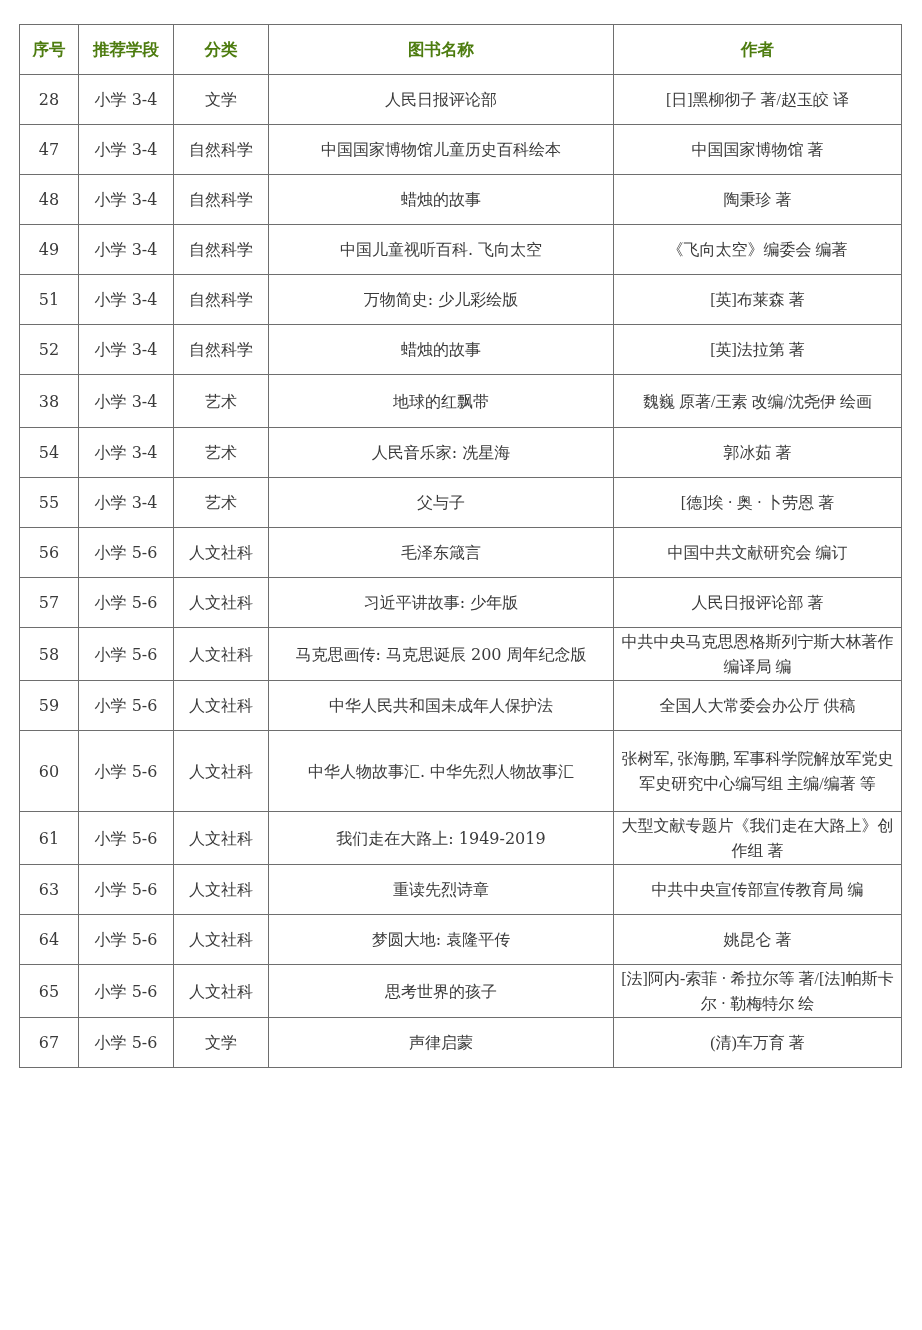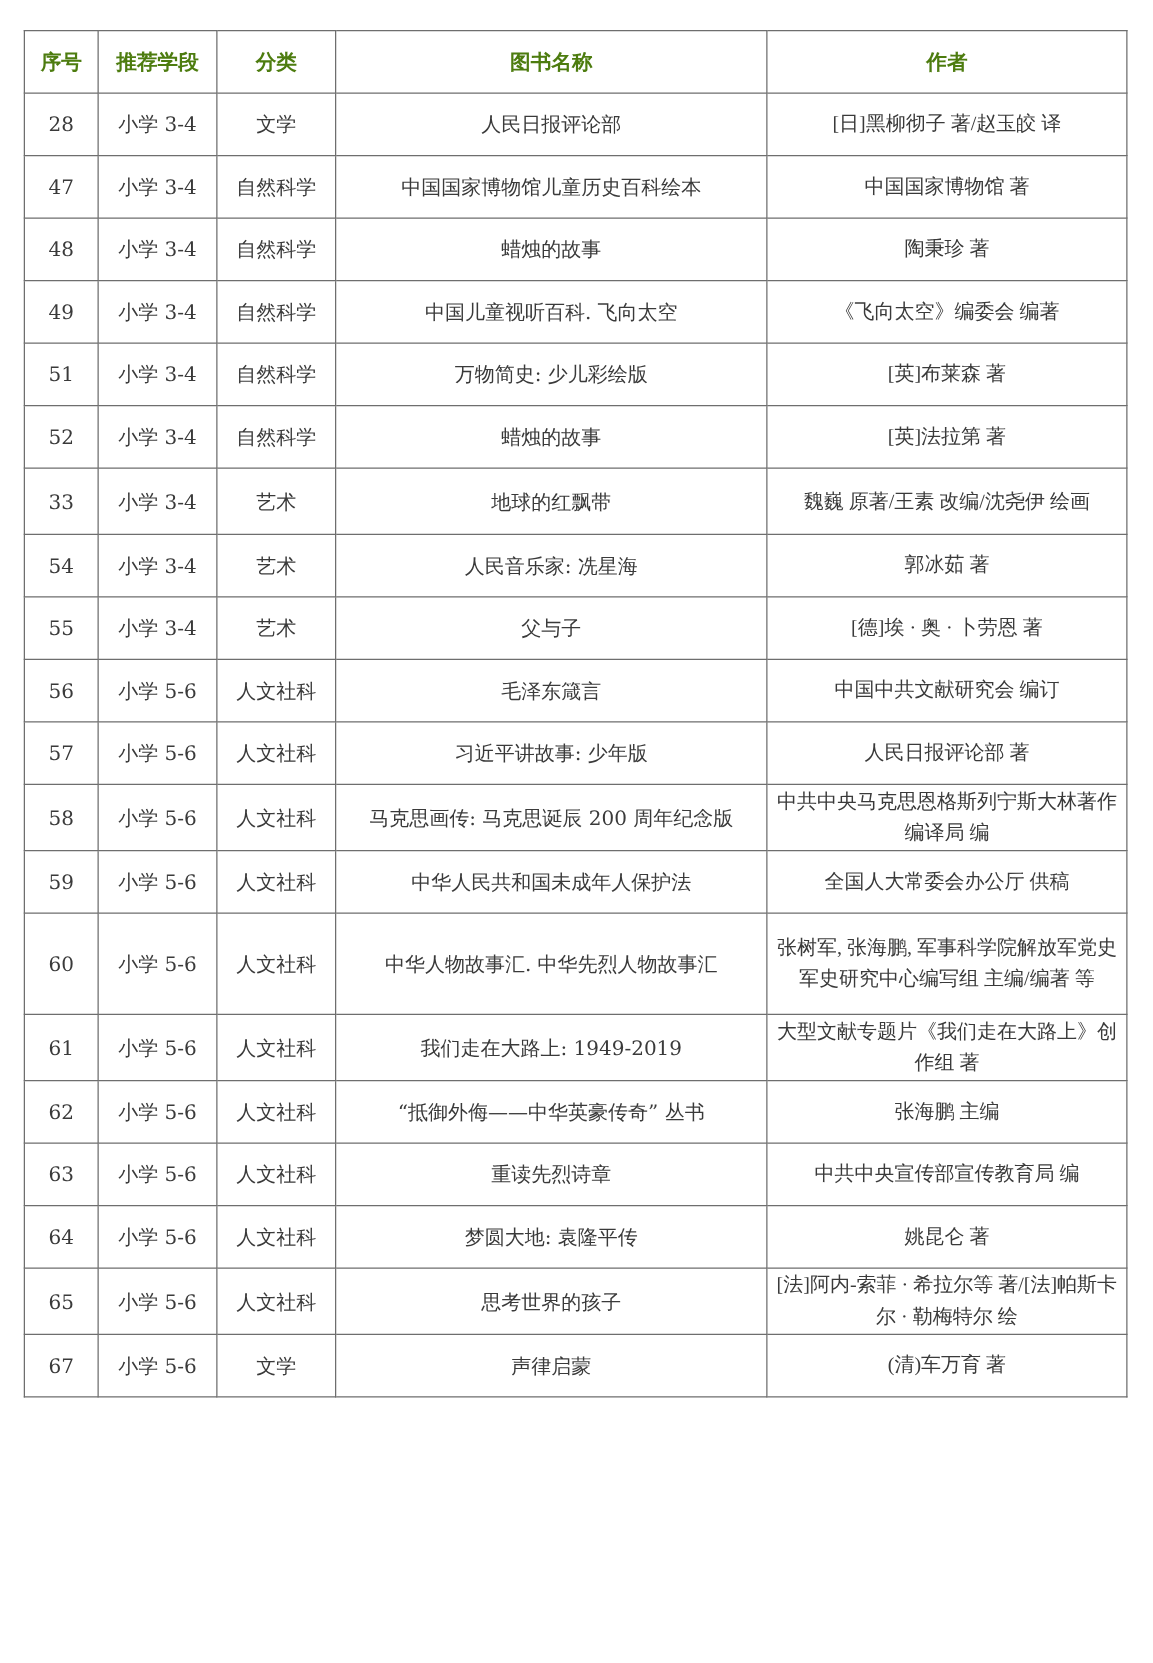--- a/index.html
+++ b/index.html
@@ -76,21 +76,21 @@
         <td class="author">[英]布莱森 著</td>
       </tr>
       <tr>
         <td>52</td>
         <td>小学 3-4</td>
         <td>自然科学</td>
         <td>蜡烛的故事</td>
         <td class="author">[英]法拉第 著</td>
       </tr>
       <tr class="tall">
-        <td>33</td>
+        <td>38</td>
         <td>小学 3-4</td>
         <td>艺术</td>
         <td>地球的红飘带</td>
         <td class="author">魏巍 原著/王素 改编/沈尧伊 绘画</td>
       </tr>
       <tr>
         <td>54</td>
         <td>小学 3-4</td>
         <td>艺术</td>
         <td>人民音乐家: 冼星海</td>
@@ -139,27 +139,20 @@
         <td class="author">张树军, 张海鹏, 军事科学院解放军党史军史研究中心编写组 主编/编著 等</td>
       </tr>
       <tr class="tall">
         <td>61</td>
         <td>小学 5-6</td>
         <td>人文社科</td>
         <td>我们走在大路上: 1949-2019</td>
         <td class="author">大型文献专题片《我们走在大路上》创作组 著</td>
       </tr>
       <tr>
-        <td>62</td>
-        <td>小学 5-6</td>
-        <td>人文社科</td>
-        <td>“抵御外侮——中华英豪传奇” 丛书</td>
-        <td class="author">张海鹏 主编</td>
-      </tr>
-      <tr>
         <td>63</td>
         <td>小学 5-6</td>
         <td>人文社科</td>
         <td>重读先烈诗章</td>
         <td class="author">中共中央宣传部宣传教育局 编</td>
       </tr>
       <tr>
         <td>64</td>
         <td>小学 5-6</td>
         <td>人文社科</td>

